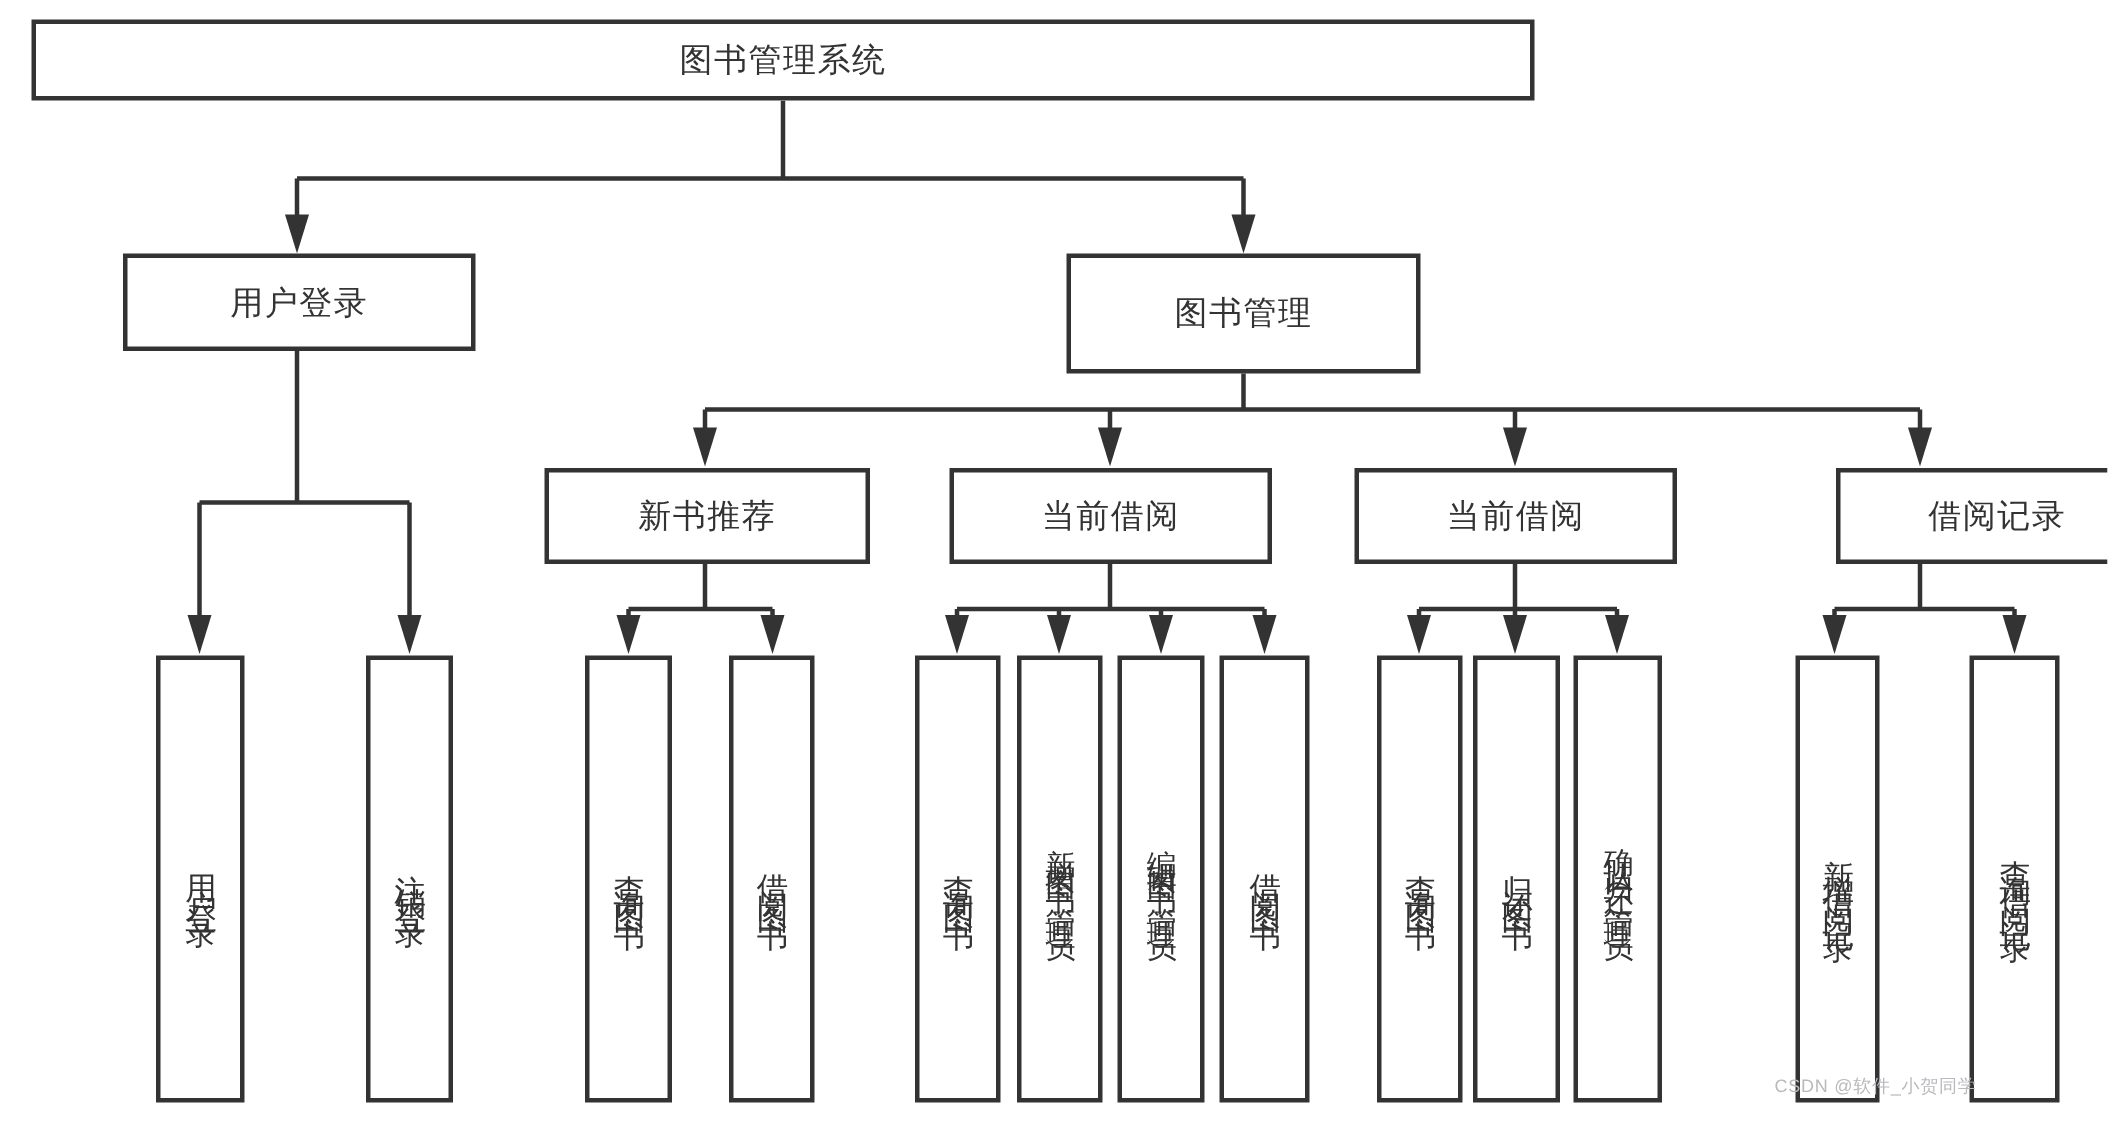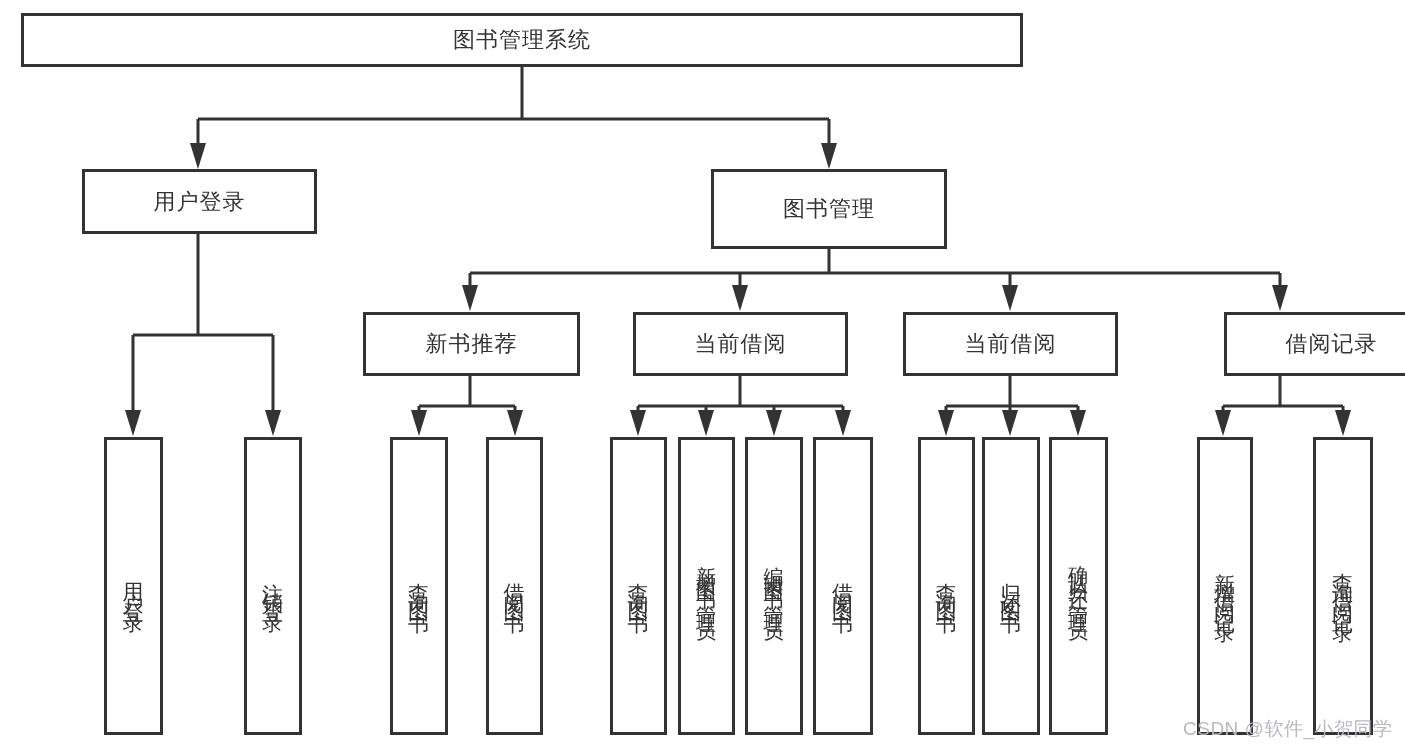--- a/index.html
+++ b/index.html
@@ -38,21 +38,21 @@
     text-orientation:mixed;
     font-size:21px;
     letter-spacing:10px;
     line-height:1;
     white-space:nowrap;
   }
   .box.v .vlbl.dense{letter-spacing:8px;font-size:20px;}
   .watermark{
     position:absolute;
     left:1183px;top:716px;
-    font-size:19px;
+    font-size:12px;
     color:var(--watermark);
     white-space:nowrap;
     letter-spacing:0.5px;
   }
 </style>
 </head>
 <body>
 
 <div class="canvas">
 

